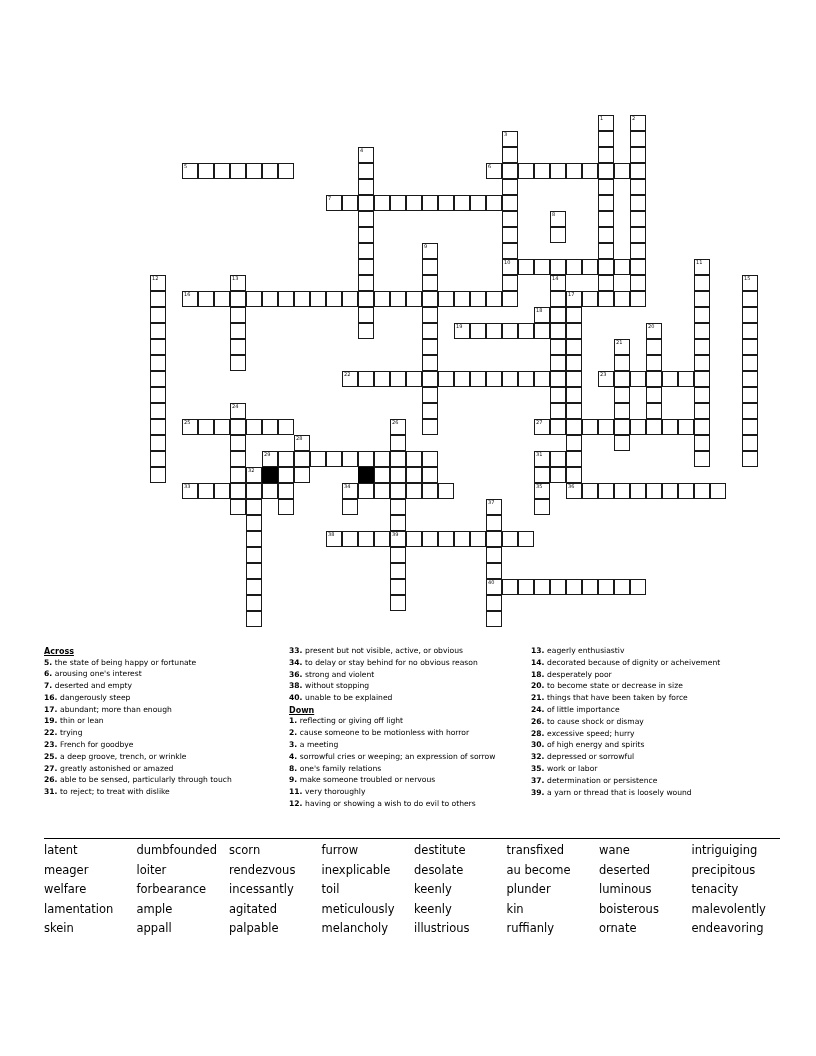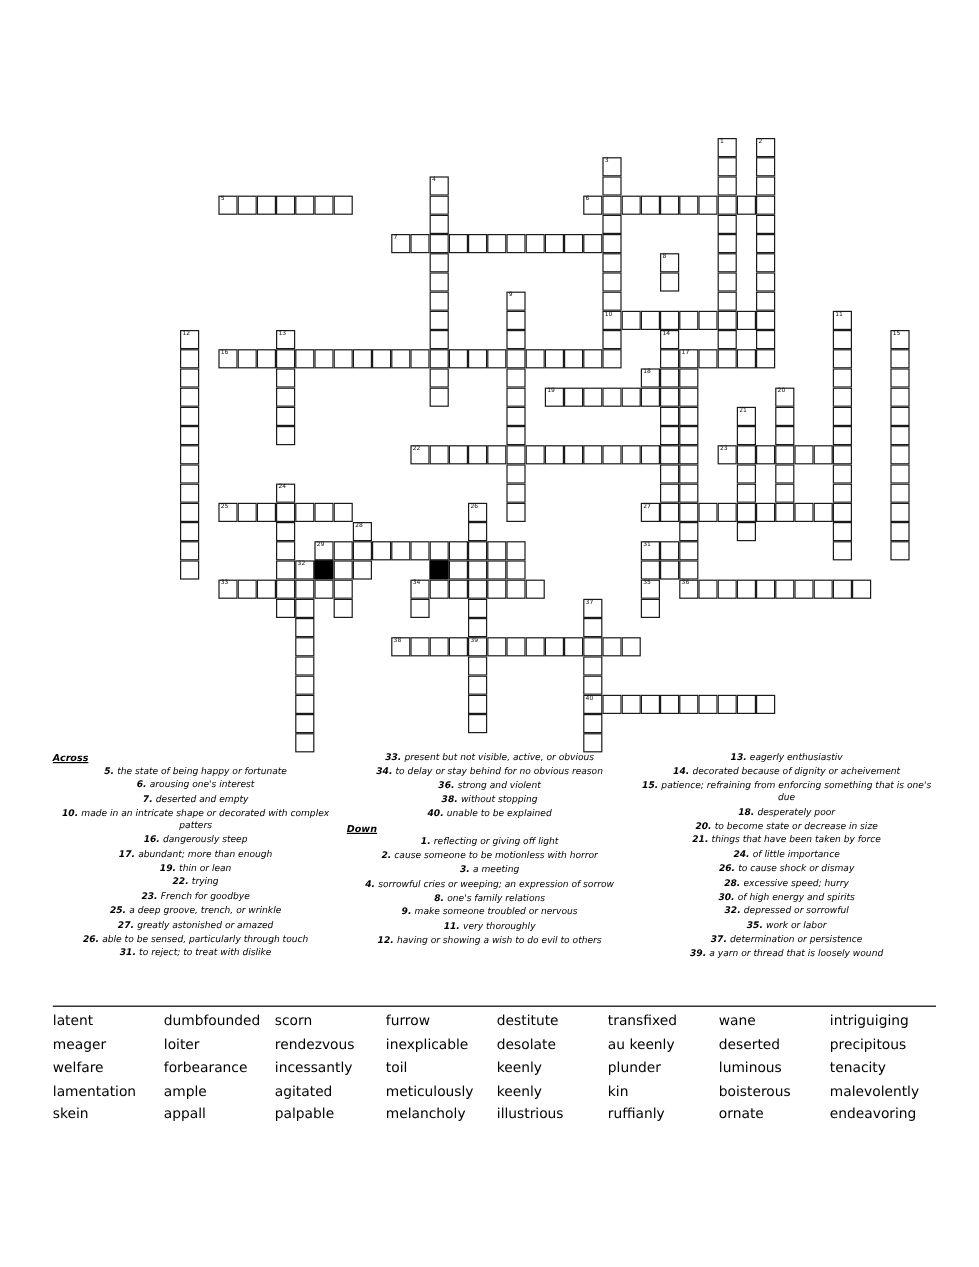--- a/index.html
+++ b/index.html
@@ -51,22 +51,22 @@
     left: 1px; top: -1px;
     font-size: 5px;
     line-height: 6px;
     font-family: "DejaVu Sans", sans-serif;
     color: #111;
   }
 
   
   #clues {
     position: absolute;
-    left: 44px; top: 626px;
-    width: 736px; height: 205px; font-style: italic;
+    left: 44px; top: 646px;
+    width: 736px; height: 205px;
   }
   .clue-col {
     position: absolute;
     top: 0;
     font-size: 7.6px;
     line-height: 10.4px;
   }
   .clue-col.c1 { left: 0px;   width: 238px; }
   .clue-col.c2 { left: 245px; width: 238px; }
   .clue-col.c3 { left: 487px; width: 249px; }
@@ -74,21 +74,20 @@
   .sec-head {
     font-weight: bold;
     text-decoration: underline;
     font-size: 8px;
     line-height: 11px;
     margin-bottom: 0.5px;
   }
   .clue {
     margin: 0 0 1.4px 0;
     text-indent: 0;
-    text-align: center;
   }
   .clue b { font-weight: bold; }
 
   
   #wordbank {
     position: absolute;
     left: 44px; top: 843px;
     width: 740px;
   }
   #wb-head {
@@ -531,21 +530,20 @@
       <div class="cell" style="left: 246px; top: 611px;"></div>
       <div class="cell" style="left: 486px; top: 611px;"></div>
     </div>
 
   <div id="clues">
     <div class="clue-col c1">
         <div class="sec-head">Across</div>
         <p class="clue"><b>5. </b><span>the state of being happy or fortunate</span></p>
         <p class="clue"><b>6. </b><span>arousing one's interest</span></p>
         <p class="clue"><b>7. </b><span>deserted and empty</span></p>
-        <p class="clue"><b>10. </b><span>made in an intricate shape or decorated with complex patters</span></p>
         <p class="clue"><b>16. </b><span>dangerously steep</span></p>
         <p class="clue"><b>17. </b><span>abundant; more than enough</span></p>
         <p class="clue"><b>19. </b><span>thin or lean</span></p>
         <p class="clue"><b>22. </b><span>trying</span></p>
         <p class="clue"><b>23. </b><span>French for goodbye</span></p>
         <p class="clue"><b>25. </b><span>a deep groove, trench, or wrinkle</span></p>
         <p class="clue"><b>27. </b><span>greatly astonished or amazed</span></p>
         <p class="clue"><b>26. </b><span>able to be sensed, particularly through touch</span></p>
         <p class="clue"><b>31. </b><span>to reject; to treat with dislike</span></p>
       </div>
@@ -561,21 +559,20 @@
         <p class="clue"><b>3. </b><span>a meeting</span></p>
         <p class="clue"><b>4. </b><span>sorrowful cries or weeping; an expression of sorrow</span></p>
         <p class="clue"><b>8. </b><span>one's family relations</span></p>
         <p class="clue"><b>9. </b><span>make someone troubled or nervous</span></p>
         <p class="clue"><b>11. </b><span>very thoroughly</span></p>
         <p class="clue"><b>12. </b><span>having or showing a wish to do evil to others</span></p>
       </div>
     <div class="clue-col c3">
         <p class="clue"><b>13. </b><span>eagerly enthusiastiv</span></p>
         <p class="clue"><b>14. </b><span>decorated because of dignity or acheivement</span></p>
-        <p class="clue"><b>15. </b><span>patience; refraining from enforcing something that is one's due</span></p>
         <p class="clue"><b>18. </b><span>desperately poor</span></p>
         <p class="clue"><b>20. </b><span>to become state or decrease in size</span></p>
         <p class="clue"><b>21. </b><span>things that have been taken by force</span></p>
         <p class="clue"><b>24. </b><span>of little importance</span></p>
         <p class="clue"><b>26. </b><span>to cause shock or dismay</span></p>
         <p class="clue"><b>28. </b><span>excessive speed; hurry</span></p>
         <p class="clue"><b>30. </b><span>of high energy and spirits</span></p>
         <p class="clue"><b>32. </b><span>depressed or sorrowful</span></p>
         <p class="clue"><b>35. </b><span>work or labor</span></p>
         <p class="clue"><b>37. </b><span>determination or persistence</span></p>
@@ -593,21 +590,21 @@
         <div class="wb-item">furrow</div>
         <div class="wb-item">destitute</div>
         <div class="wb-item">transfixed</div>
         <div class="wb-item">wane</div>
         <div class="wb-item">intriguiging</div>
         <div class="wb-item">meager</div>
         <div class="wb-item">loiter</div>
         <div class="wb-item">rendezvous</div>
         <div class="wb-item">inexplicable</div>
         <div class="wb-item">desolate</div>
-        <div class="wb-item">au keenly</div>
+        <div class="wb-item">au become</div>
         <div class="wb-item">deserted</div>
         <div class="wb-item">precipitous</div>
         <div class="wb-item">welfare</div>
         <div class="wb-item">forbearance</div>
         <div class="wb-item">incessantly</div>
         <div class="wb-item">toil</div>
         <div class="wb-item">keenly</div>
         <div class="wb-item">plunder</div>
         <div class="wb-item">luminous</div>
         <div class="wb-item">tenacity</div>

